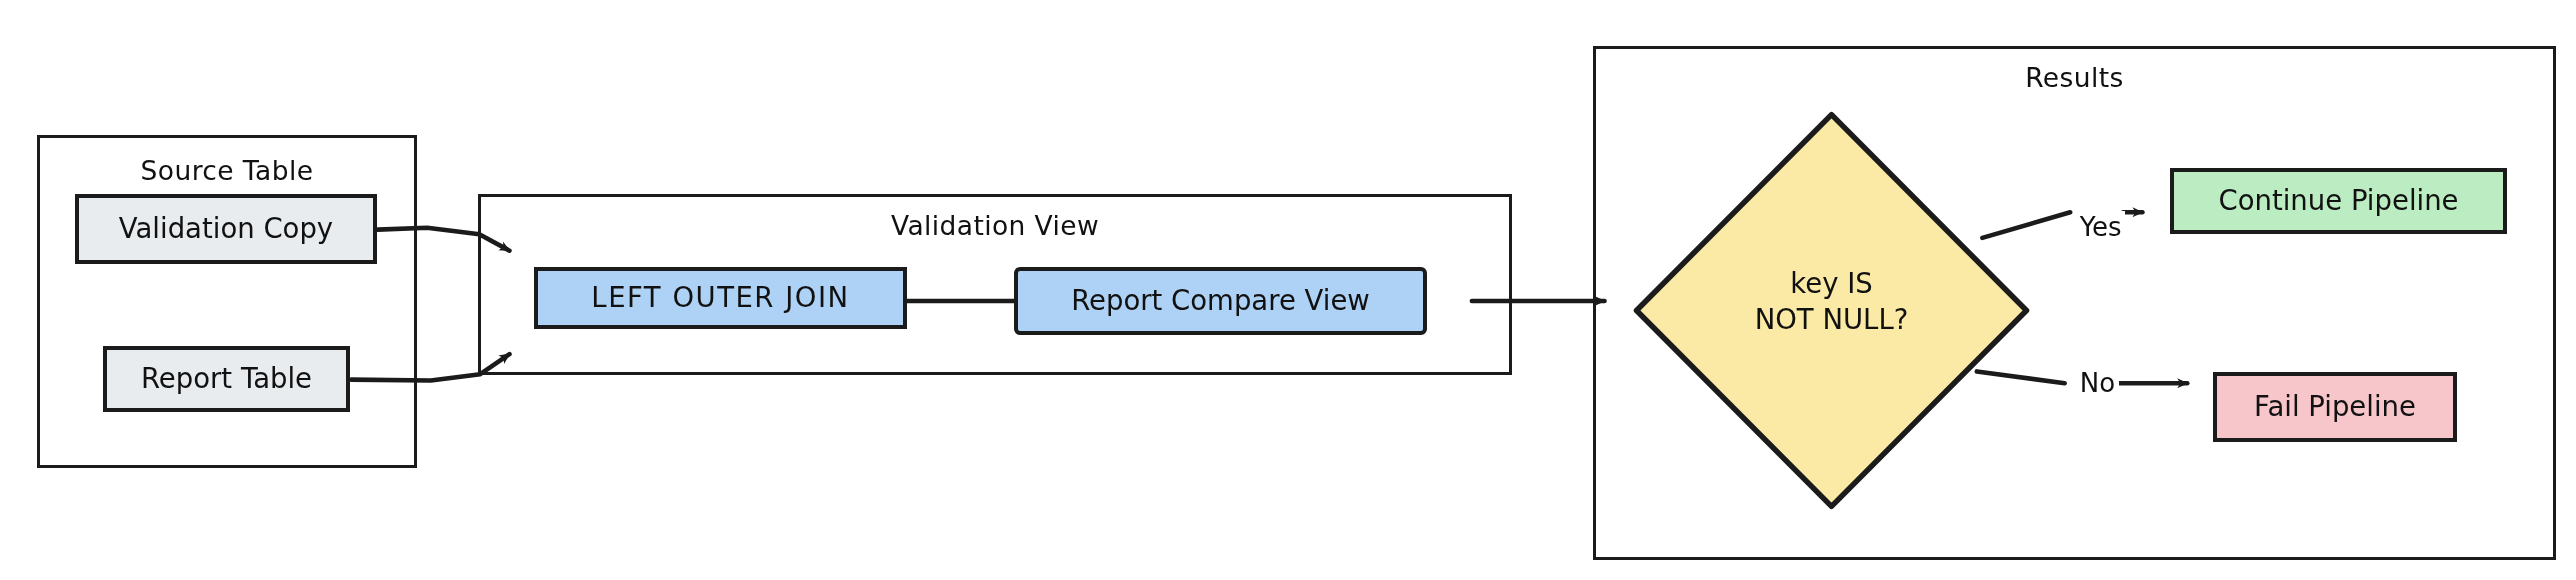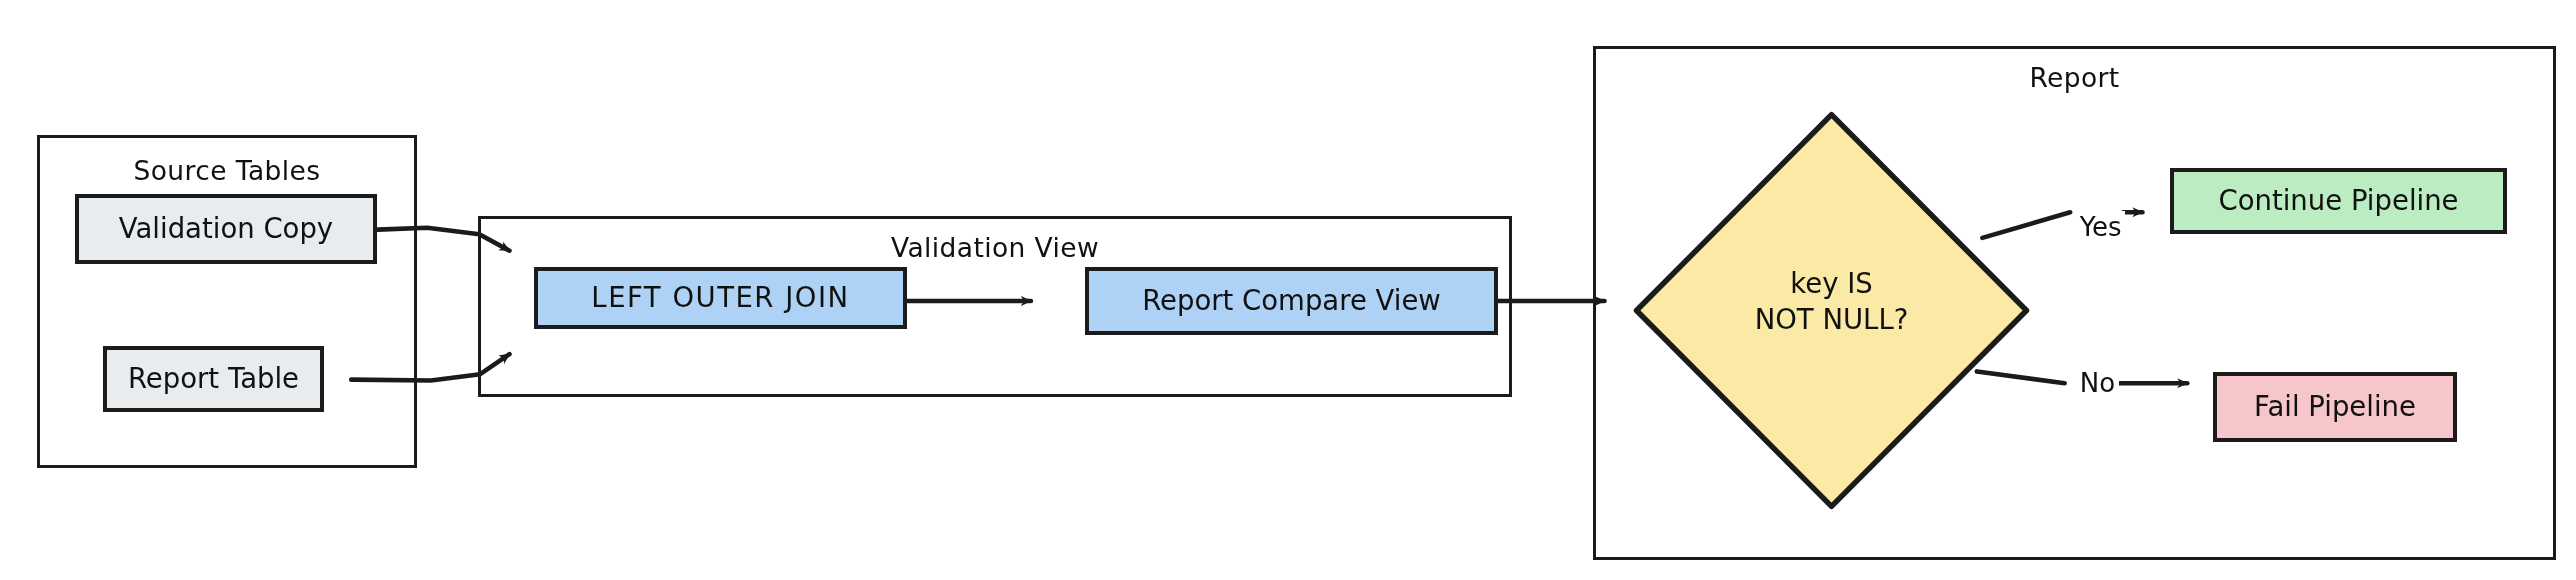--- a/index.html
+++ b/index.html
@@ -118,44 +118,44 @@
 
       <path d="M2320,232 L2341,232" marker-end="url(#arw)"></path>
 
       <path d="M2160,406 L2256,419"></path>
 
       <path d="M2305,419 L2390,419" marker-end="url(#arw)"></path>
     </g>
   </svg>
 
   <div class="group" style="left:37px; top:135px; width:380px; height:333px;">
-    <div class="group-title" style="top:16.5px;">Source Tables</div>
+    <div class="group-title" style="top:16.5px;">Source Table</div>
   </div>
 
-  <div class="group" style="left:478px; top:216px; width:1034px; height:181px;">
+  <div class="group" style="left:478px; top:194px; width:1034px; height:181px;">
     <div class="group-title" style="top:13px;">Validation View</div>
   </div>
 
   <div class="group" style="left:1593px; top:46px; width:963px; height:514px;">
-    <div class="group-title" style="top:13px;">Report</div>
+    <div class="group-title" style="top:13px;">Results</div>
   </div>
 
   <div class="node node-grey" style="left:75px; top:194px; width:302px; height:70px;">
     <span class="node-label">Validation Copy</span>
   </div>
 
-  <div class="node node-grey" style="left:103px; top:346px; width:221px; height:66px;">
+  <div class="node node-grey" style="left:103px; top:346px; width:247px; height:66px;">
     <span class="node-label">Report Table</span>
   </div>
 
   <div class="node node-blue" style="left:534px; top:267px; width:373px; height:62px;">
     <span class="node-label caps">LEFT OUTER JOIN</span>
   </div>
 
-  <div class="node node-blue" style="left:1085px; top:267px; width:413px; height:68px;">
+  <div class="node node-blue" style="left:1014px; top:267px; width:413px; height:68px;border-radius:6px;">
     <span class="node-label">Report Compare View</span>
   </div>
 
   <div class="node node-green" style="left:2170px; top:168px; width:337px; height:66px;">
     <span class="node-label">Continue Pipeline</span>
   </div>
 
   <div class="node node-pink" style="left:2213px; top:350px; width:244px; height:70px;margin-top:22px;">
     <span class="node-label">Fail Pipeline</span>
   </div>

